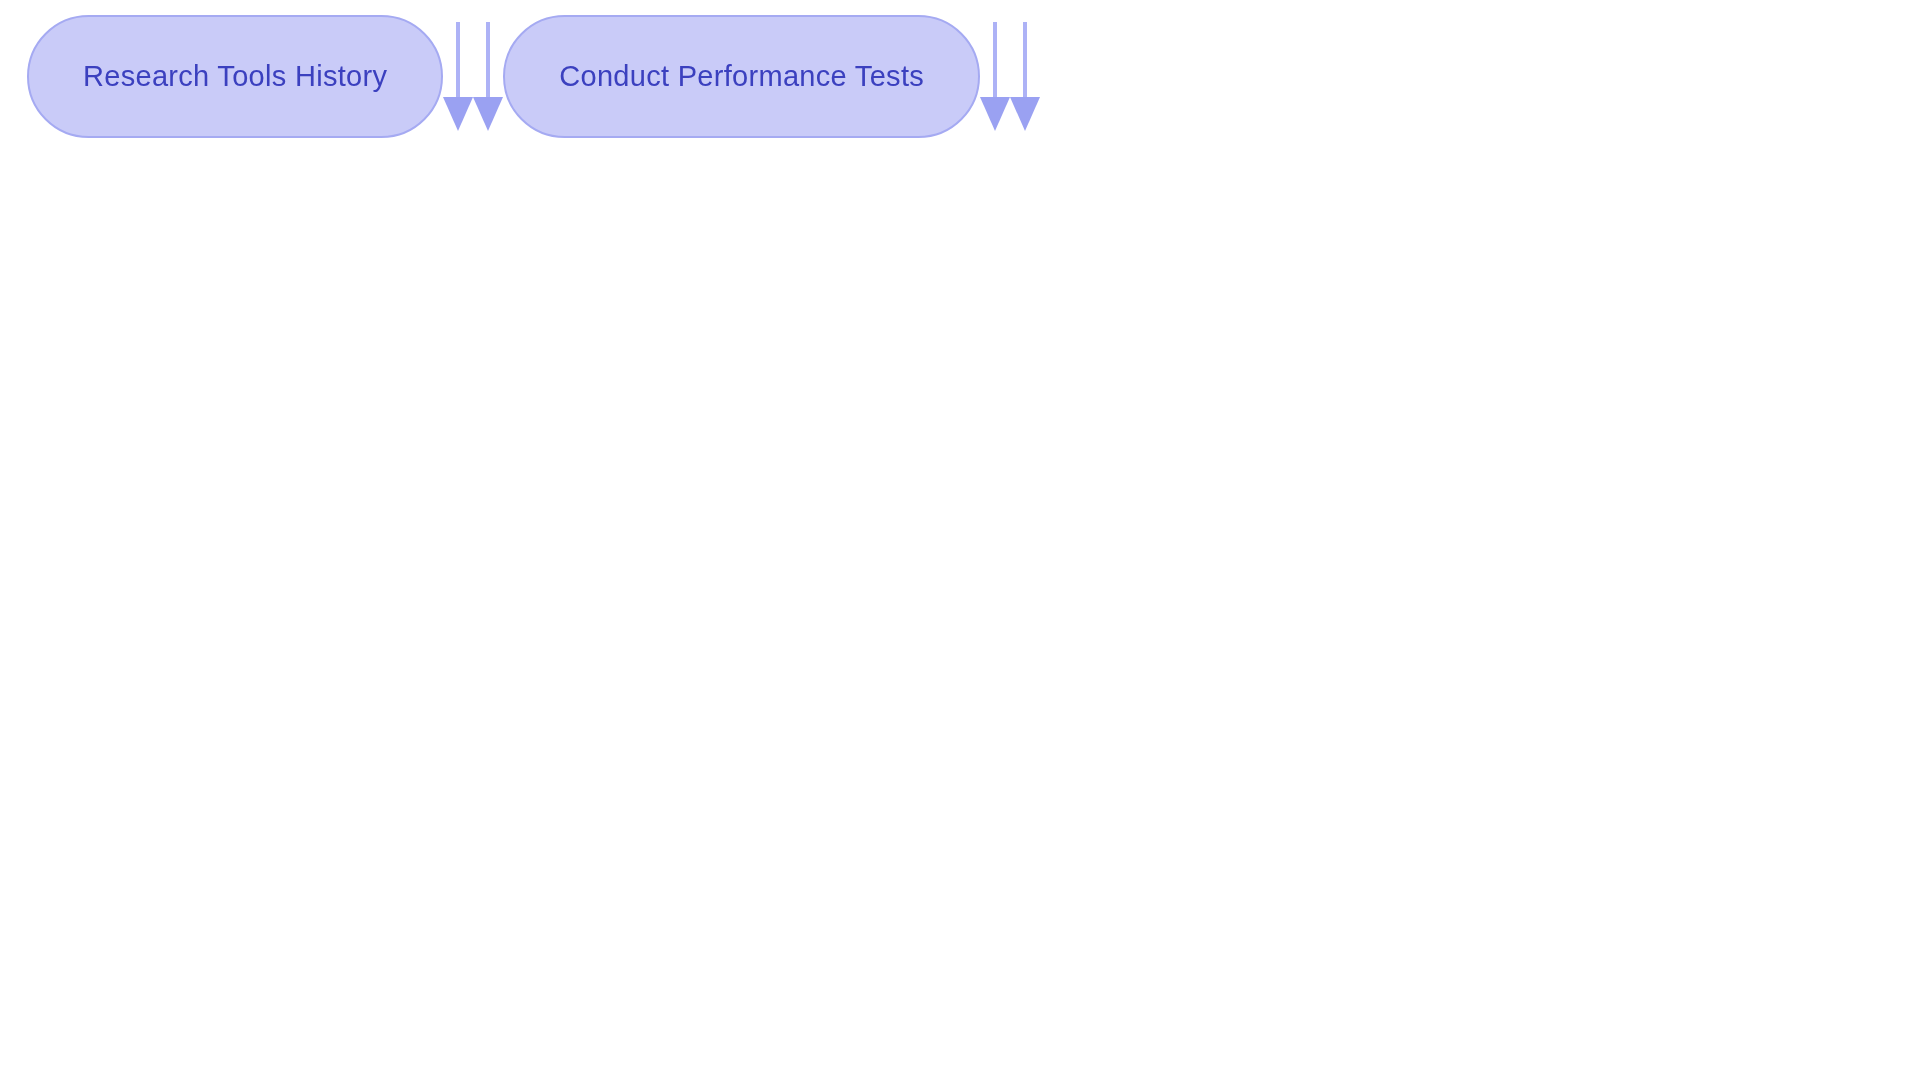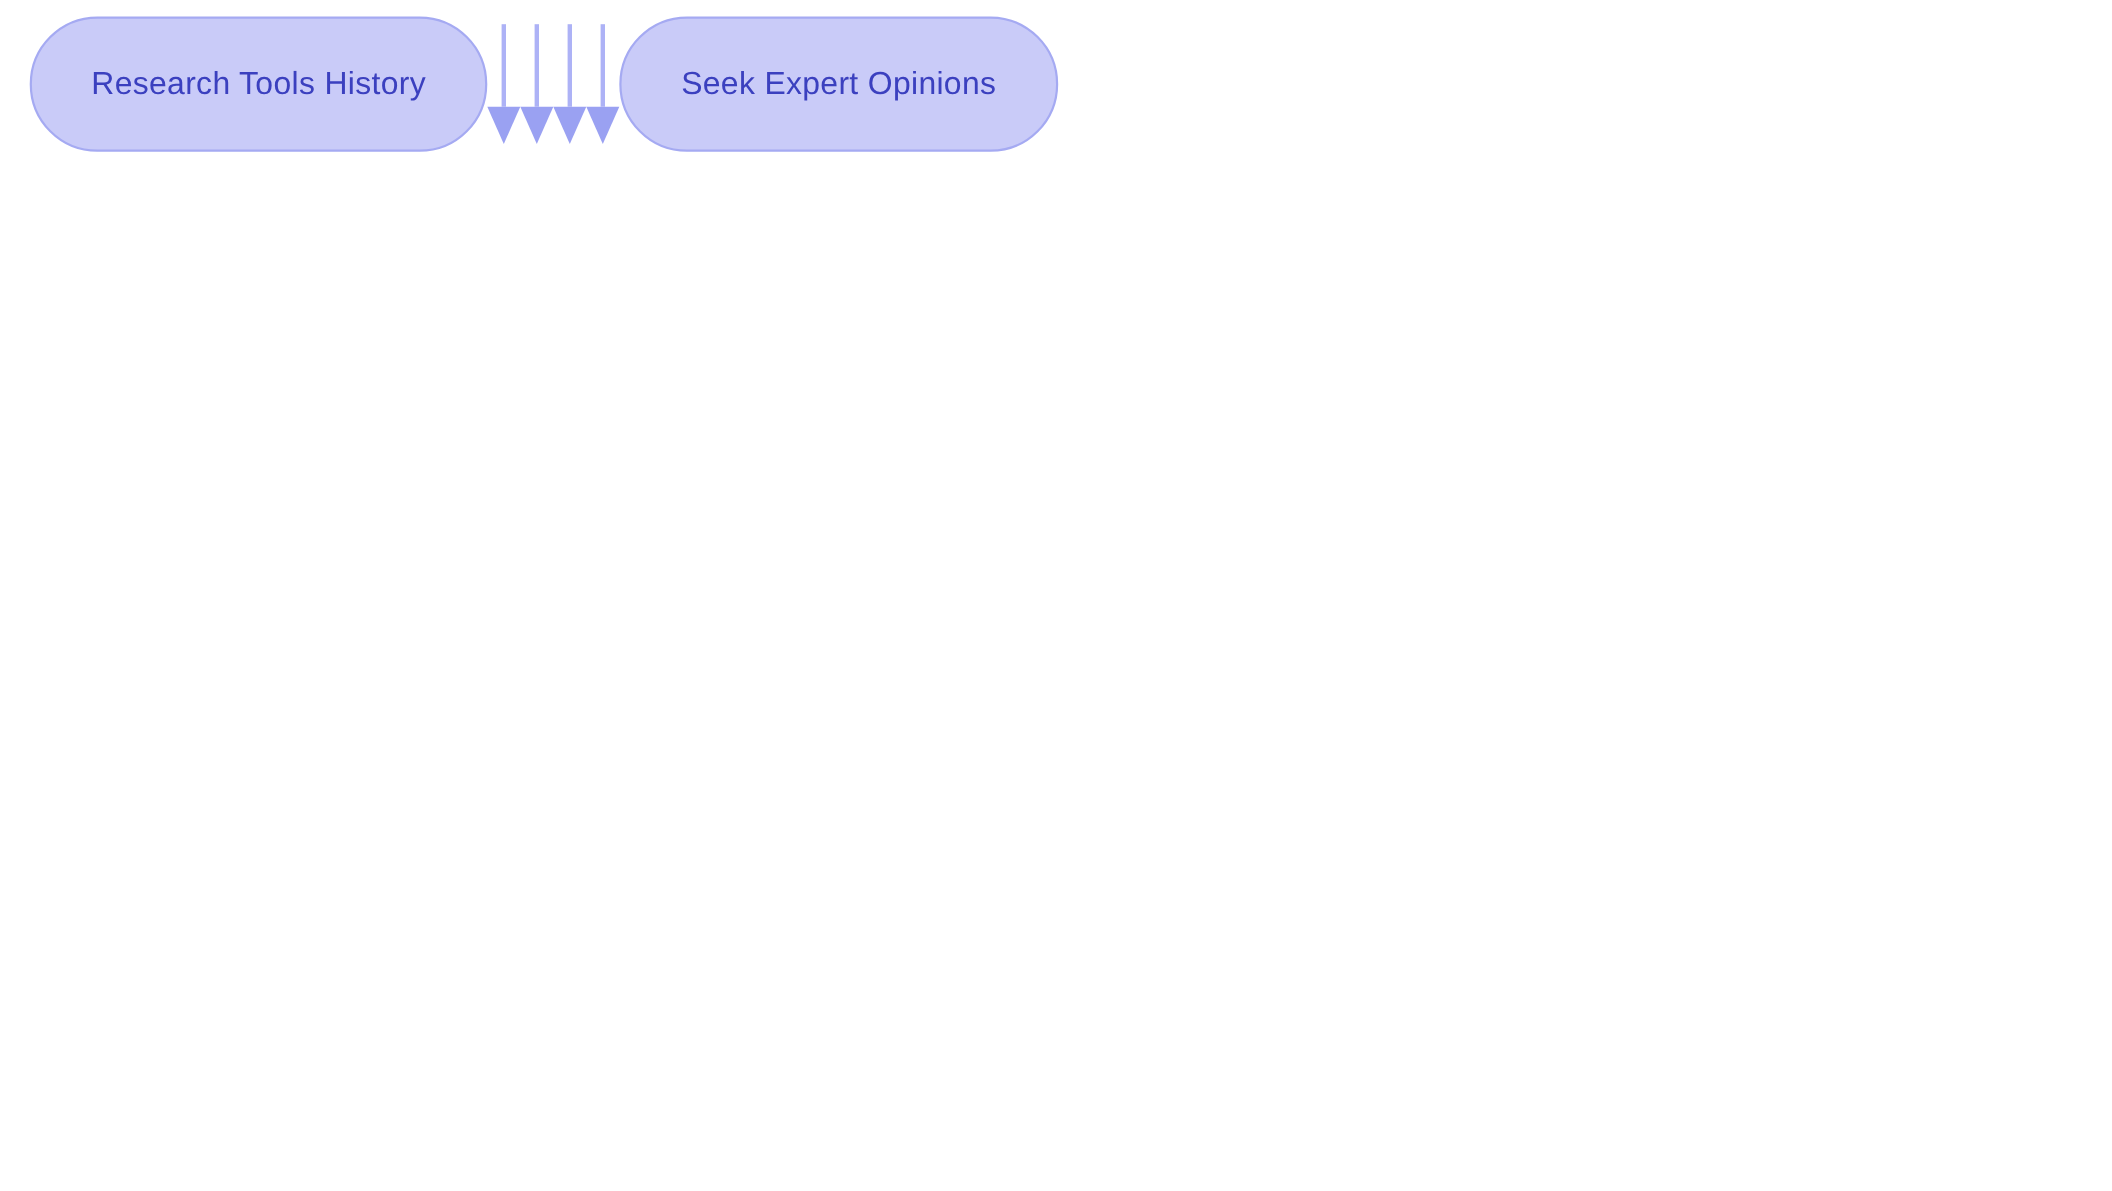--- a/index.html
+++ b/index.html
@@ -79,28 +79,28 @@
       <div class="shaft"></div>
       <div class="head"></div>
     </div>
 
 
     <div class="arrow">
       <div class="shaft"></div>
       <div class="head"></div>
     </div>
 
+    <div class="node">Conduct Performance Tests</div>
 
     <div class="arrow">
       <div class="shaft"></div>
       <div class="head"></div>
     </div>
 
 
     <div class="arrow">
       <div class="shaft"></div>
       <div class="head"></div>
     </div>
 
-    <div class="node">Seek Expert Opinions</div>
 
   </div>
 </div>
 
 </body></html>

